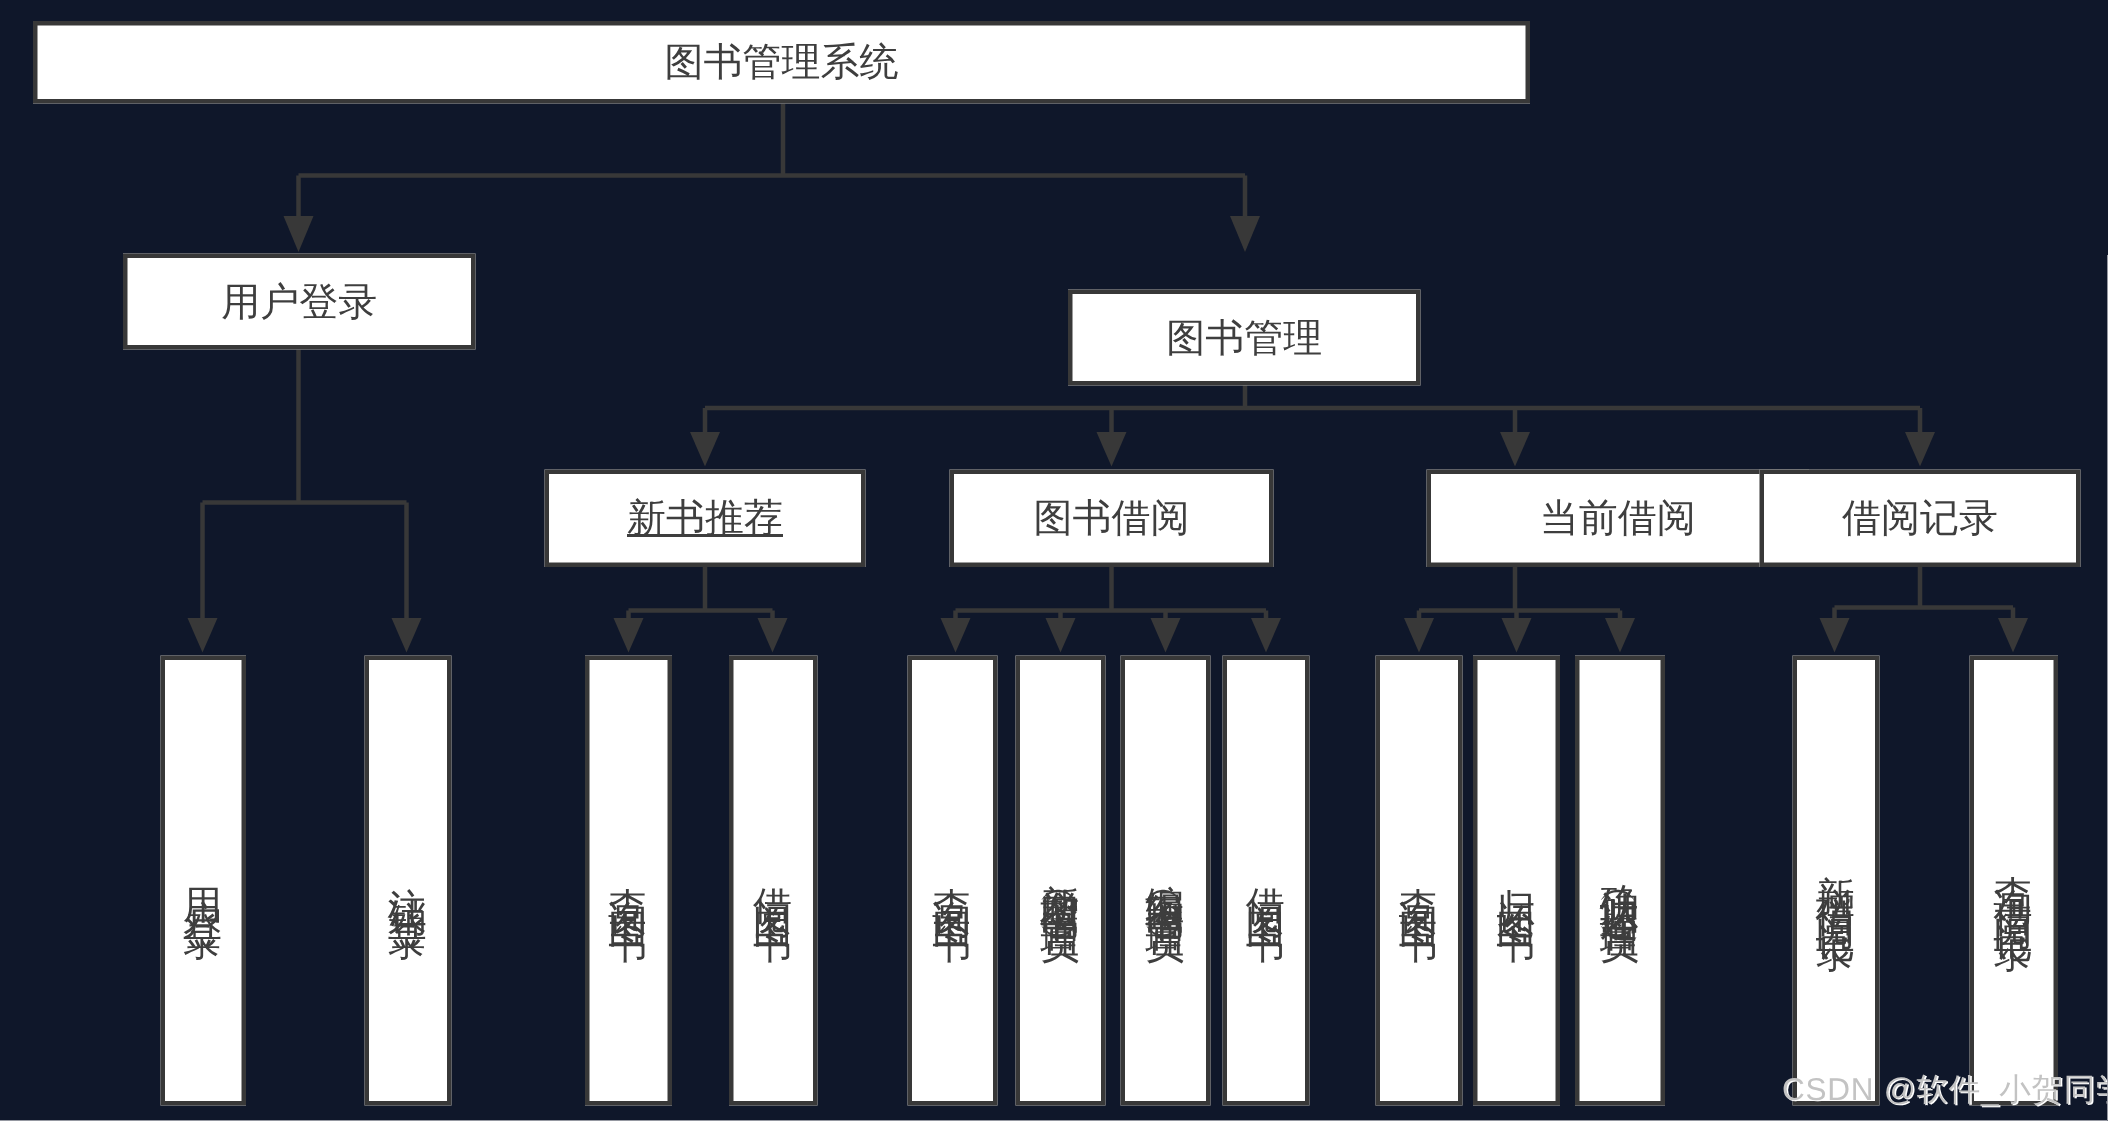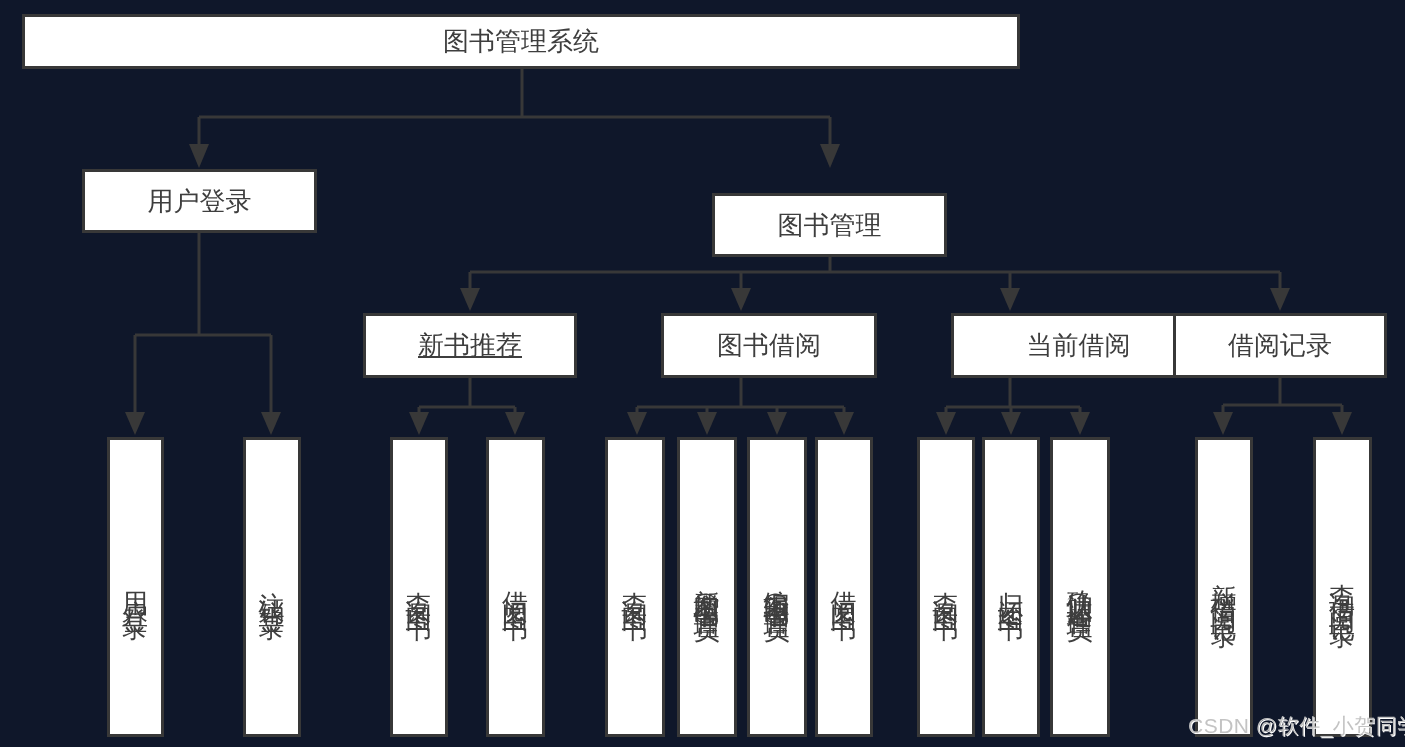--- a/index.html
+++ b/index.html
@@ -18,21 +18,21 @@
     font-size:26px;letter-spacing:8px;line-height:1;
   }
   .v.long .lbl{letter-spacing:4px;}
   
   .n-root{left:22px;top:14px;width:998px;height:55px;}
   
   .n-login{left:82px;top:169px;width:235px;height:64px;}
   .n-mgmt{left:712px;top:169px;width:235px;height:64px;margin-top:24px;}
   
   .n-b0{left:363px;top:313px;width:214px;height:65px;text-decoration:underline;}
-  .n-b1{left:633px;top:313px;width:216px;height:65px;margin-left:28px;}
+  .n-b1{left:633px;top:313px;width:216px;height:65px;}
   .n-b2{left:951px;top:313px;width:255px;height:65px;}
   .n-b3{left:1173px;top:313px;width:214px;height:65px;}
   
   .leaf{top:437px;height:300px;}
   .lf-0{left:107px;width:57px;}
   .lf-1{left:243px;width:58px;}
   .lf-2{left:390px;width:58px;}
   .lf-3{left:486px;width:59px;}
   .lf-4{left:605px;width:60px;}
   .lf-5{left:677px;width:60px;}

